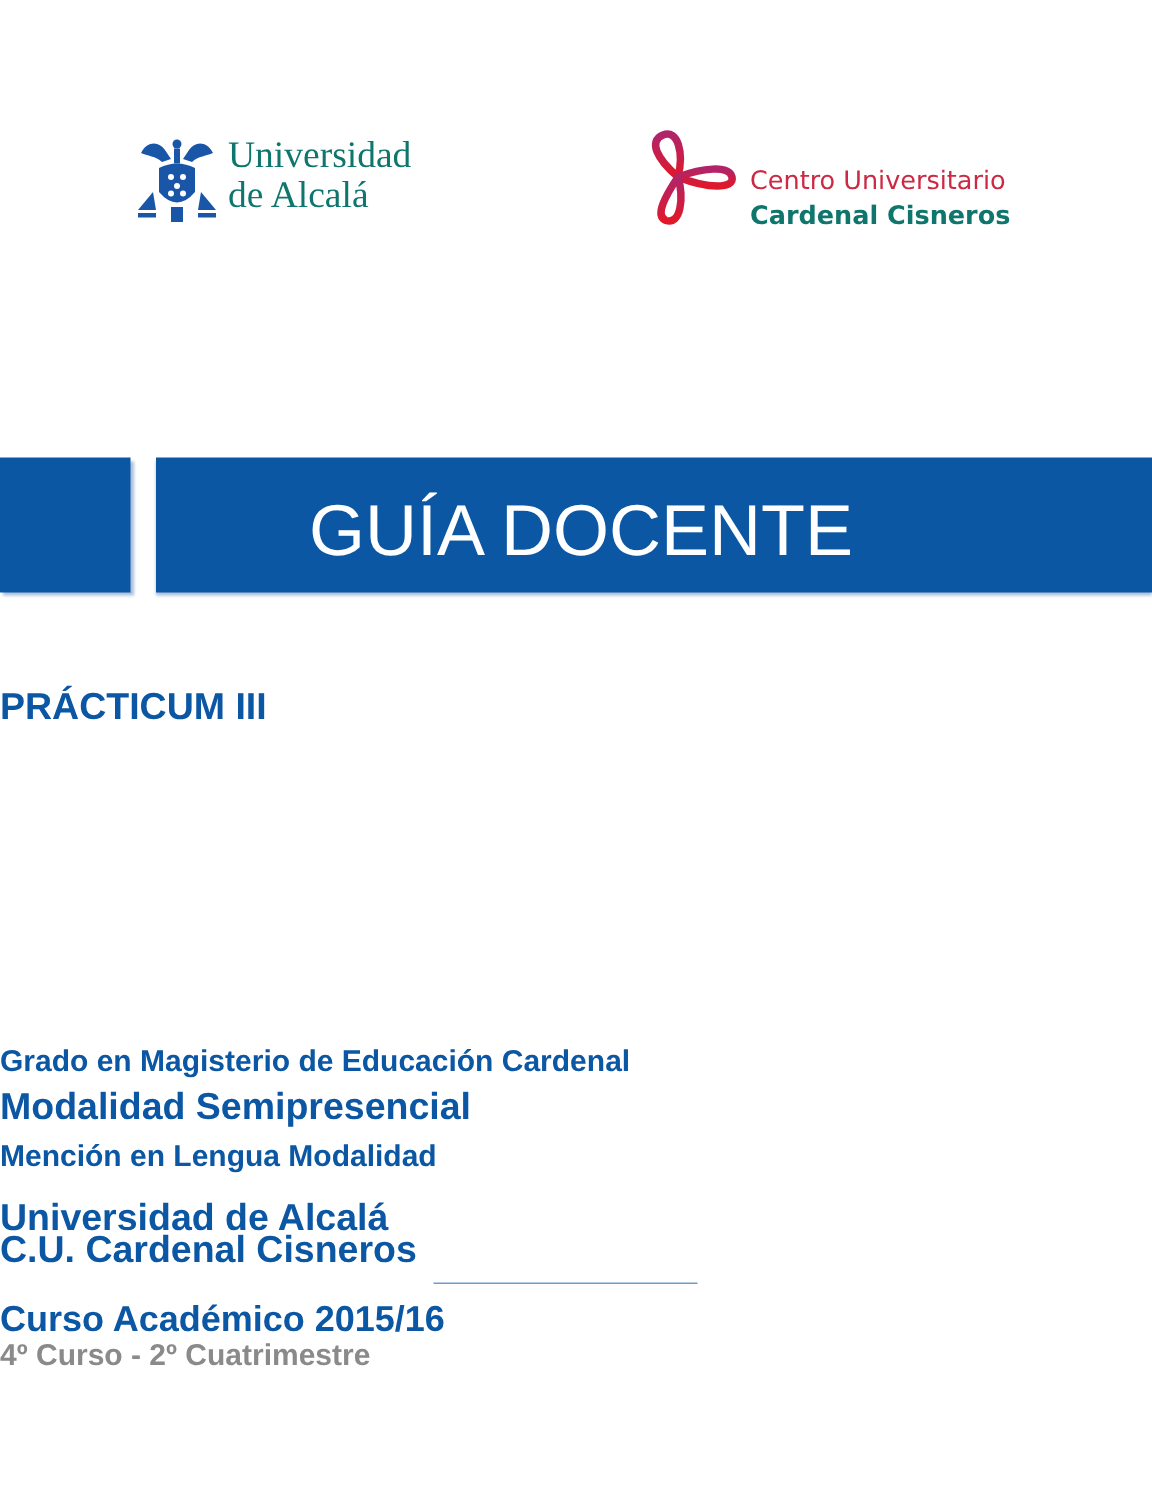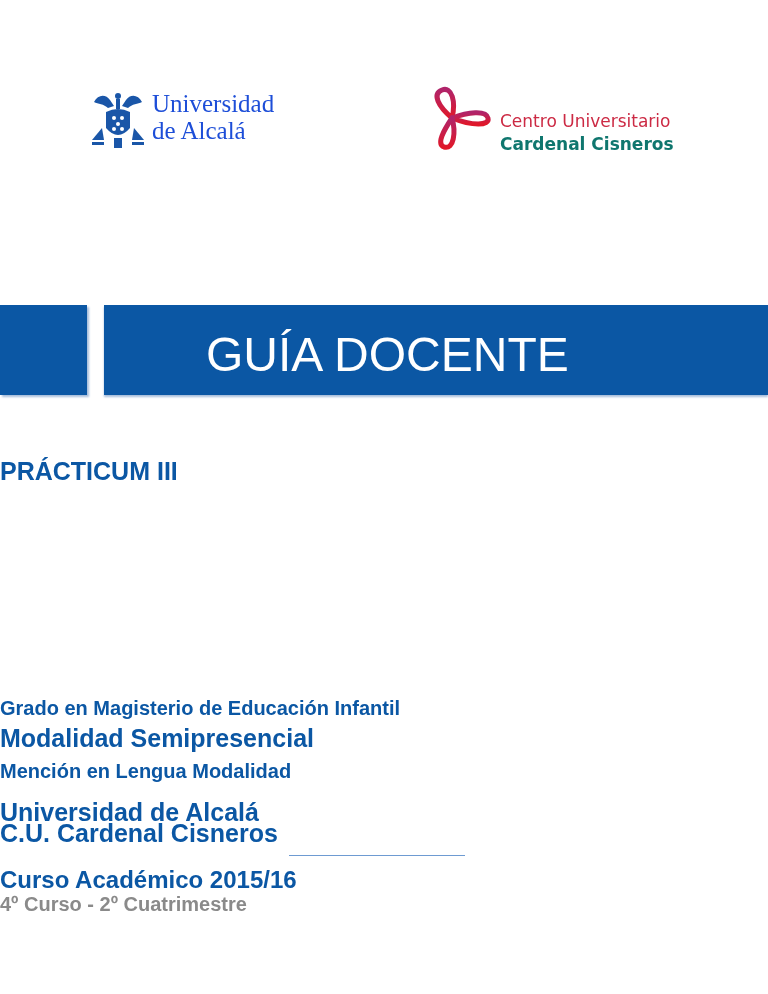--- a/index.html
+++ b/index.html
@@ -1,18 +1,18 @@
 <!DOCTYPE html>
 <html><head>
   <meta charset="utf-8">
   <style>
     html, body { margin:0; padding:0; }
     body { width:768px; height:994px; background:#ffffff; position:relative; overflow:hidden; font-family:"Liberation Sans", sans-serif; }
     .logo-uah { position:absolute; left:90px; top:88px; width:215px; height:64px; }
-    .uah-text { position:absolute; left:62px; top:2px; font-family:"Liberation Serif", serif; color:#1d4ed8; font-size:25px; line-height:27px; }
+    .uah-text { position:absolute; left:62px; top:2px; font-family:"Liberation Serif", serif; color:#0f766e; font-size:25px; line-height:27px; }
     .logo-cc { position:absolute; left:428px; top:84px; width:280px; height:72px; }
     .cc-text { position:absolute; left:72px; top:10px; font-family:"DejaVu Sans", sans-serif; font-size:17px; line-height:23px; }
     .cc-line1 { color:#cc2a44;margin-top:16px; }
     .cc-line2 { color:#0f766e; font-weight:bold; }
     .band-left { position:absolute; left:0; top:305px; width:87px; height:90px; background:#0b57a4; box-shadow:2px 2px 2px #a8bedb; }
     .band-main { position:absolute; left:104px; top:305px; width:664px; height:90px; background:#0b57a4; box-shadow:0 2px 2px #a8bedb; }
     .band-title { position:absolute; left:206px; top:333px; color:#ffffff; font-size:48px; line-height:44px; }
     .center { position:absolute; left:0; width:768px; text-align:left; font-weight:bold; color:#0b57a4; }
     .sep { position:absolute; left:289px; top:855px; width:176px; height:1px; background:#6e9bd2; }
   </style>
@@ -66,20 +66,20 @@
     <div class="cc-line2">Cardenal Cisneros</div>
   </div>
 </div>
 
 <div class="band-left"></div>
 <div class="band-main"></div>
 <div class="band-title">GUÍA DOCENTE</div>
 
 <div class="center" style="top:457px;font-size:25px;">PRÁCTICUM III</div>
 
-<div class="center" style="top:697px;font-size:20px;">Grado en Magisterio de Educación Infantil</div>
+<div class="center" style="top:697px;font-size:20px;">Grado en Magisterio de Educación Cardenal</div>
 <div class="center" style="top:724px;font-size:25px;">Modalidad Semipresencial</div>
 <div class="center" style="top:760px;font-size:20px;">Mención en Lengua Modalidad</div>
 <div class="center" style="top:786px;font-size:25px;margin-top:12px;">Universidad de Alcalá</div>
 <div class="center" style="top:819px;font-size:25px;">C.U. Cardenal Cisneros</div>
 <div class="sep"></div>
 <div class="center" style="top:866px;font-size:24px;">Curso Académico 2015/16</div>
 <div class="center" style="top:893px;font-size:20px;color:#8a8a8a;">4º Curso - 2º Cuatrimestre</div>
 
 </body></html>

